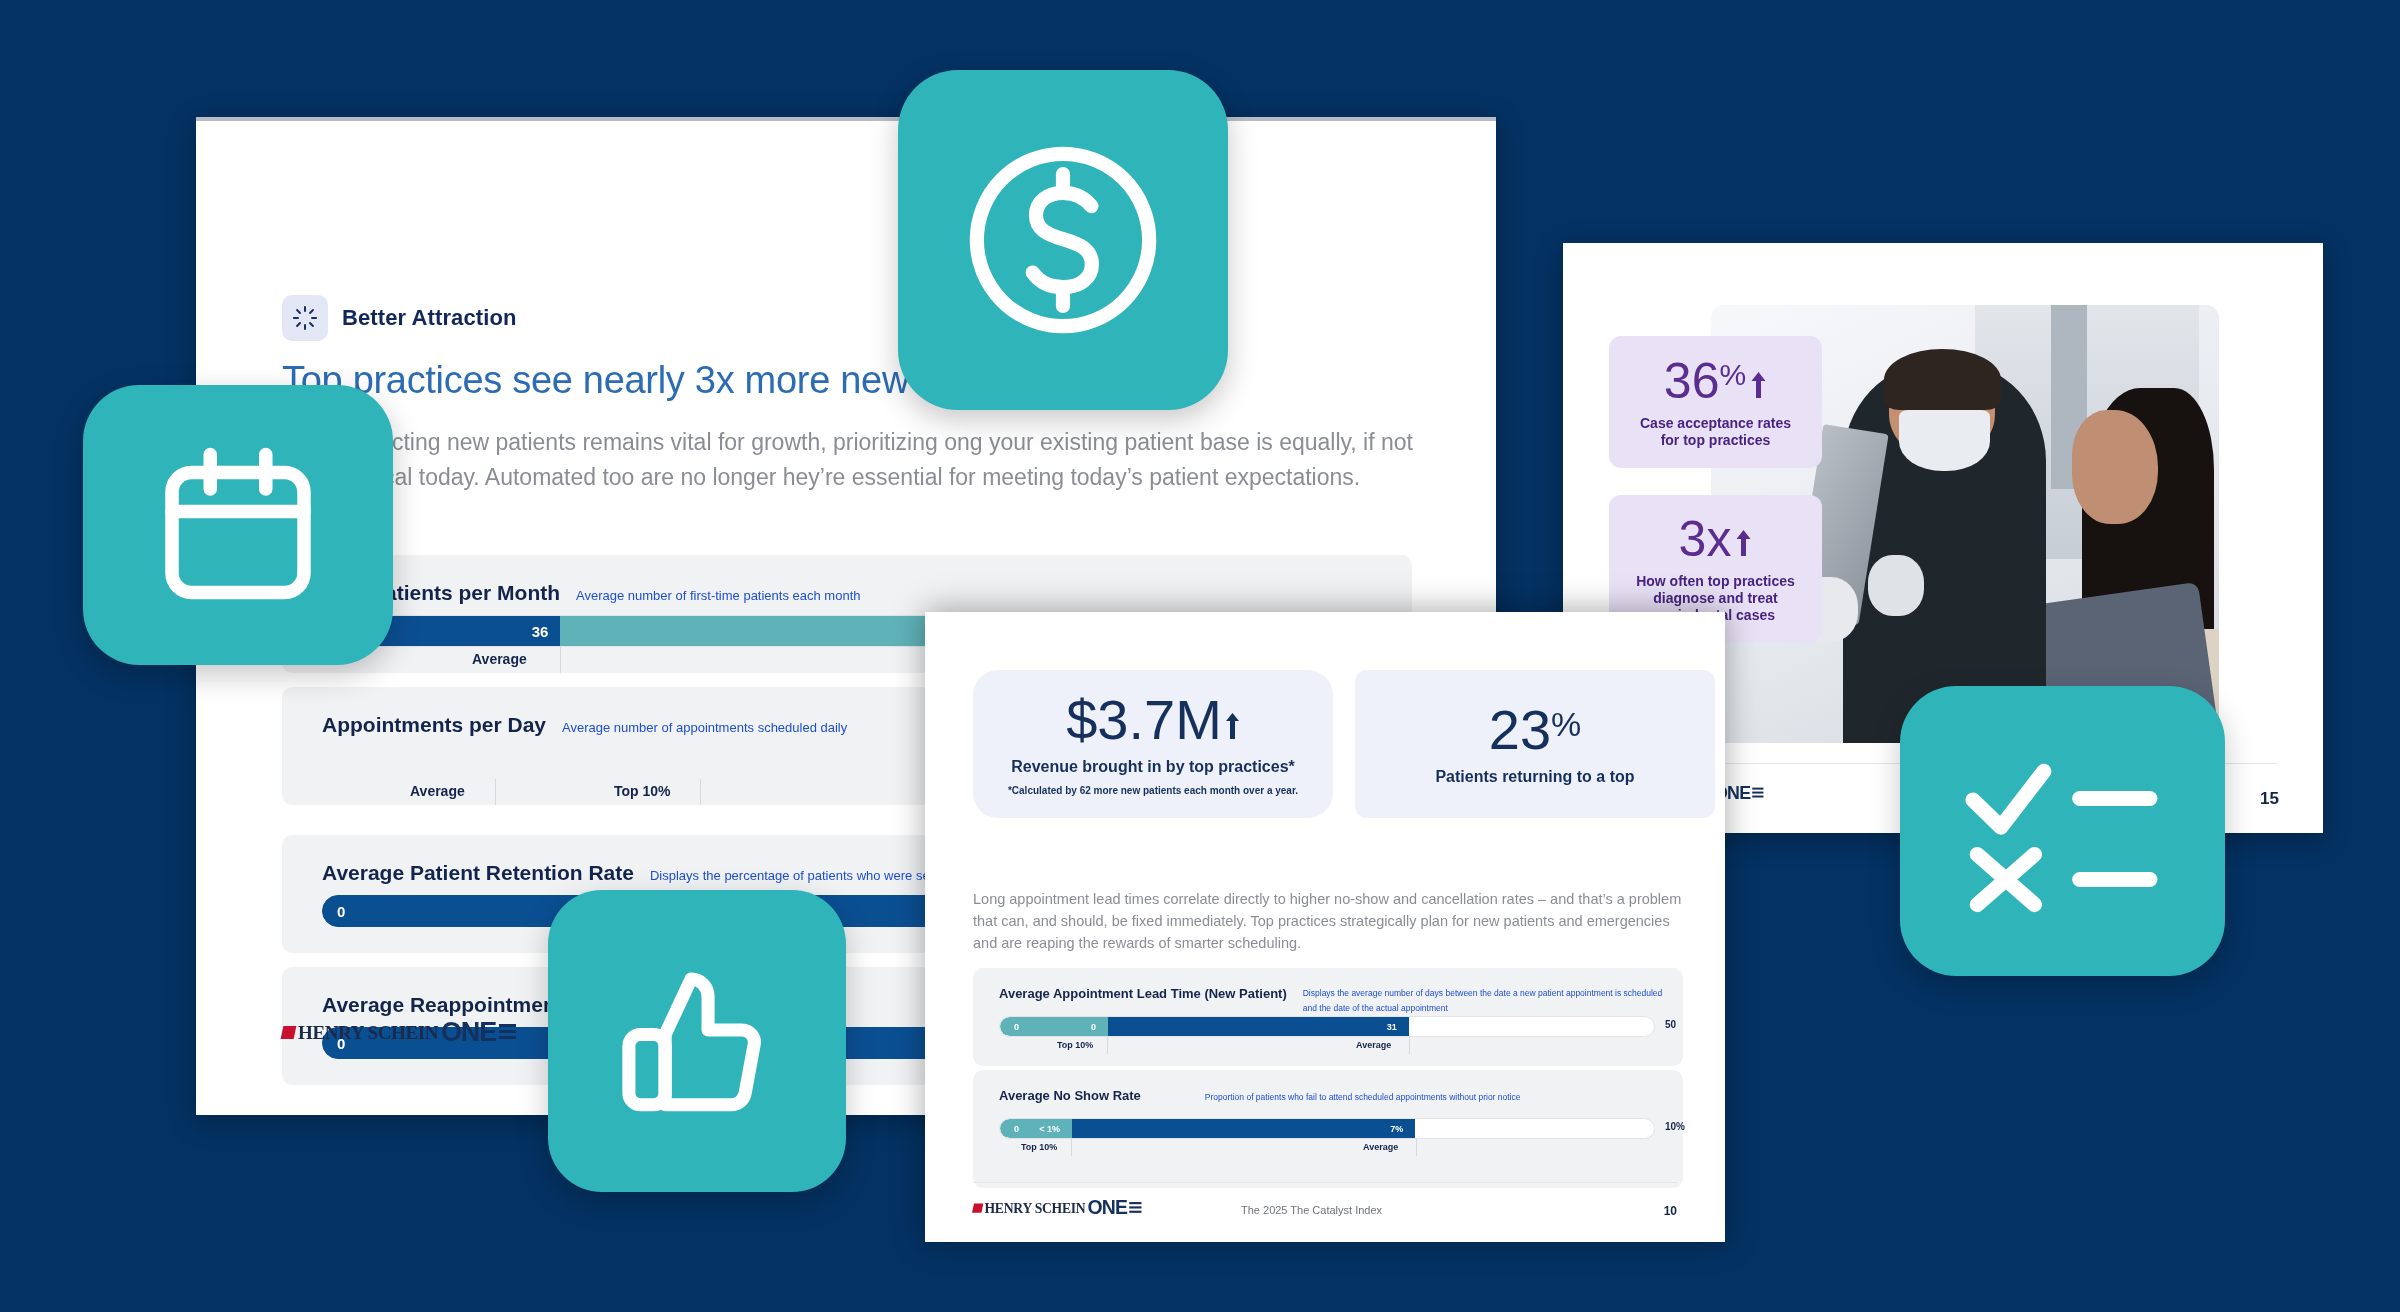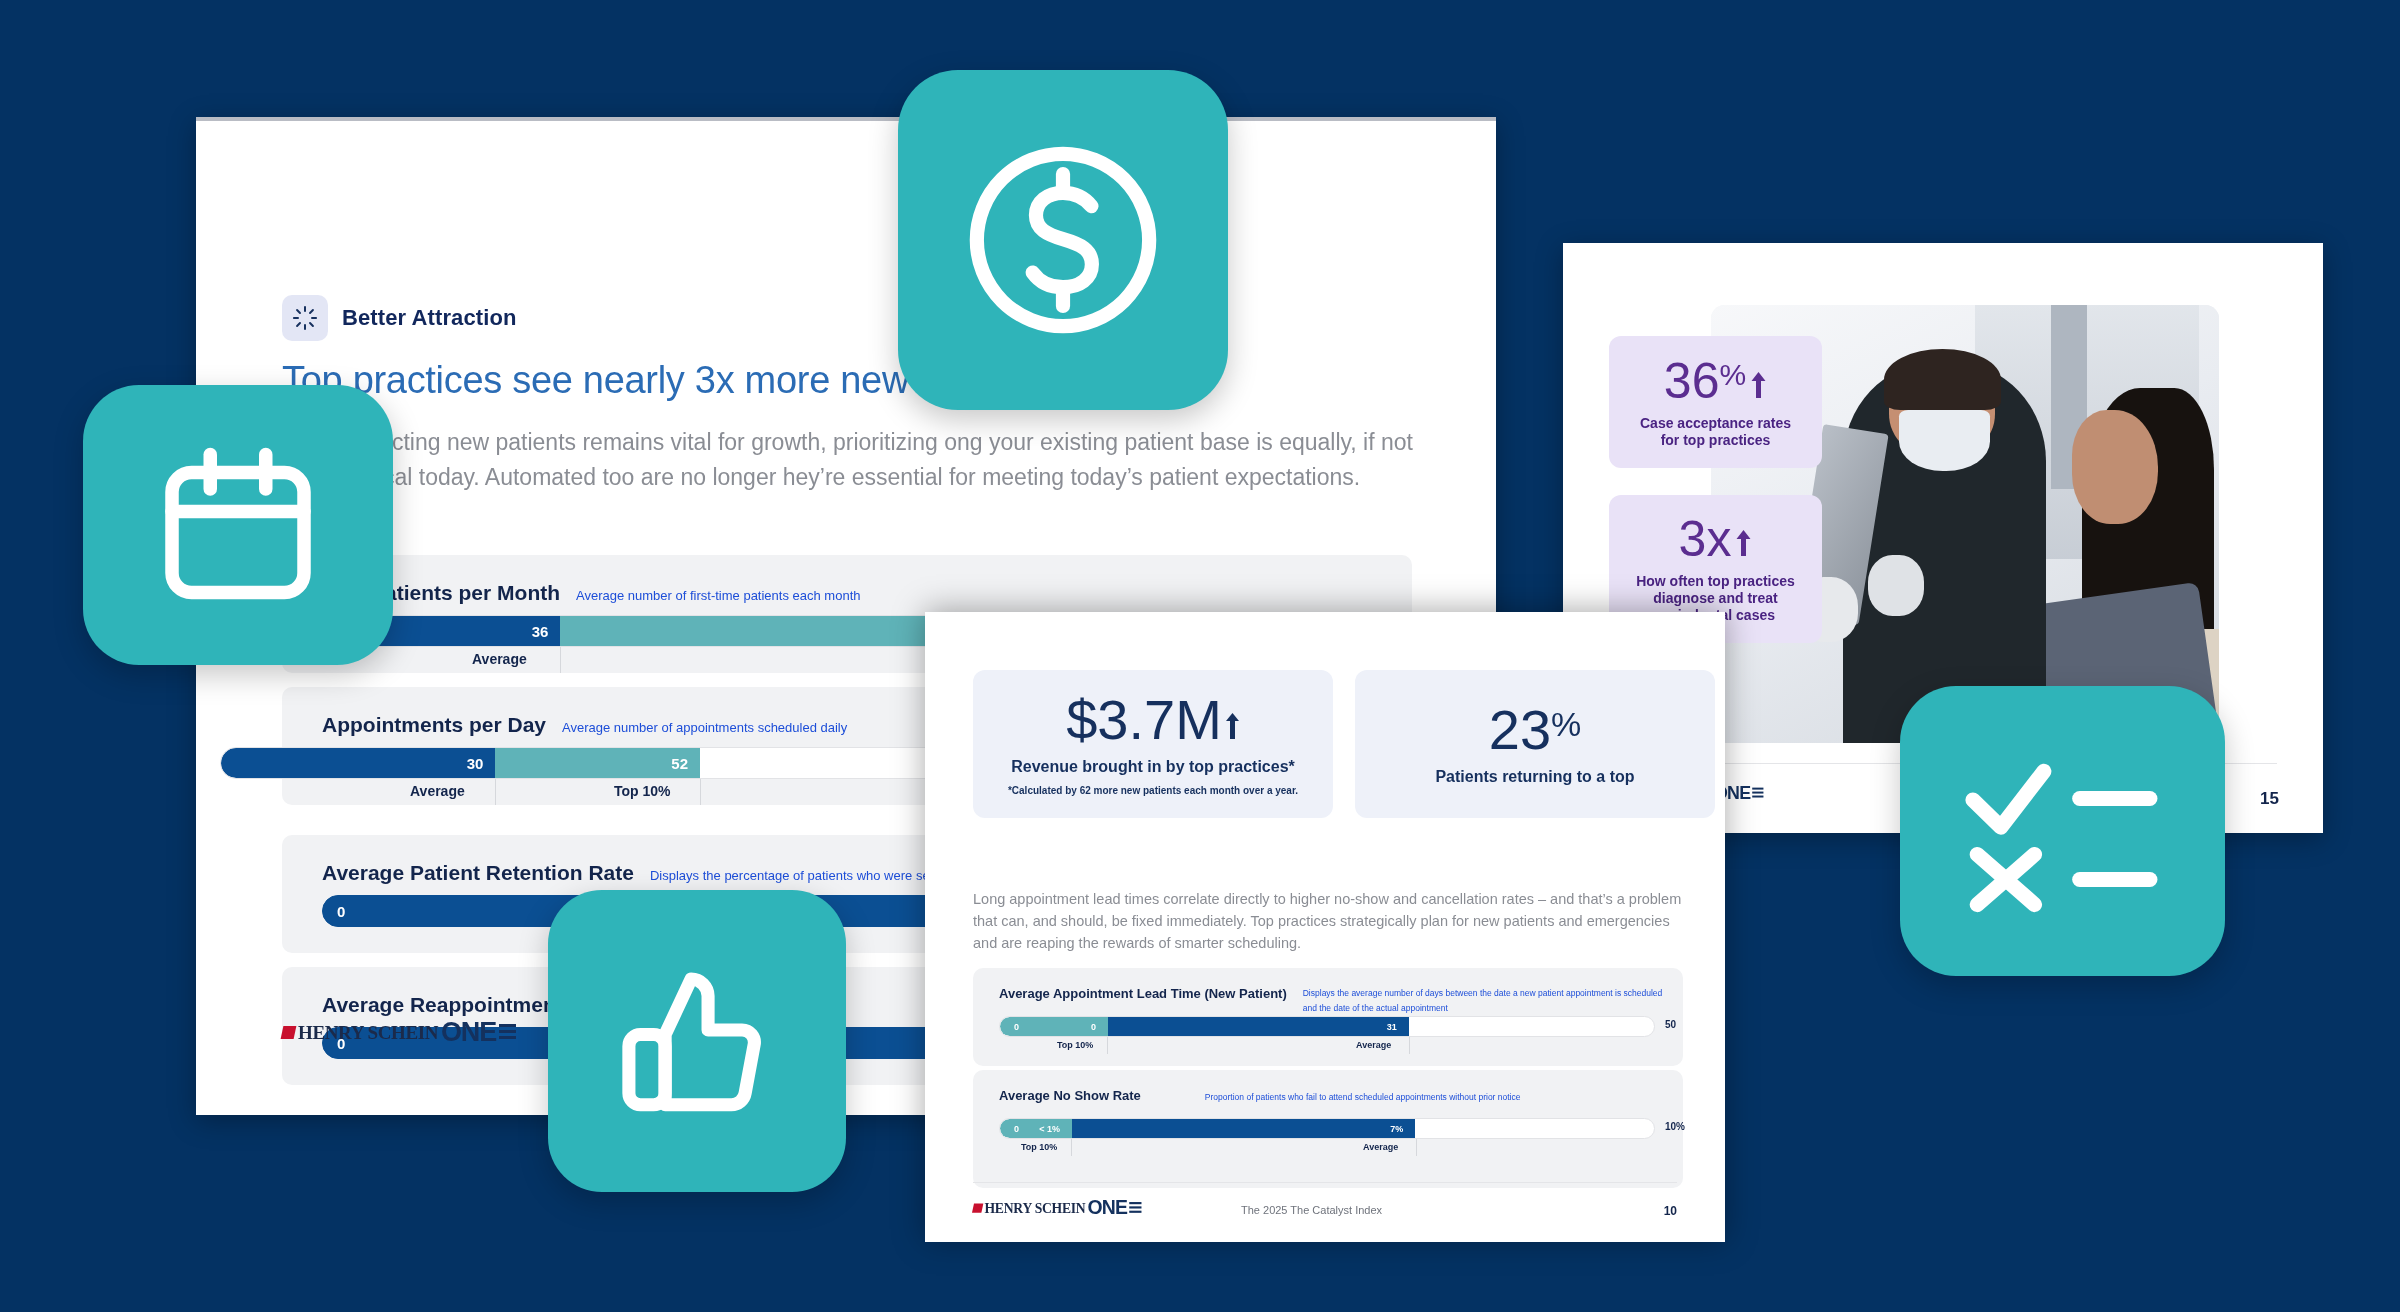--- a/index.html
+++ b/index.html
@@ -188,28 +188,20 @@
       <div class="axis-cap" style="left:190px; top:96px;">Average</div>
       <div class="axis-cap" style="left:855px; top:96px;">Top 10%</div>
       <div class="axis-end" style="left:955px; top:66px;">100</div>
     </div>
 
     <div class="metric" style="left:86px; top:570px; width:1130px; height:118px;">
       <div class="metric-head">
         <span class="metric-title">Appointments per Day</span>
         <span class="metric-sub">Average number of appointments scheduled daily</span>
       </div>
-      <div class="bar-track" style="left:-62px; top:60px; width:1000px;">
-        <div class="seg navy left-round" style="left:0; width:27.5%;">
-          <span>30</span>
-        </div>
-        <div class="seg teal" style="left:27.5%; width:20.5%;">
-          <span>52</span>
-        </div>
-      </div>
       <div class="tickline" style="left:213px; top:92px; height:26px;"></div>
       <div class="tickline" style="left:418px; top:92px; height:26px;"></div>
       <div class="axis-cap" style="left:128px; top:96px;">Average</div>
       <div class="axis-cap" style="left:332px; top:96px;">Top 10%</div>
     </div>
 
     <div class="metric" style="left:86px; top:718px; width:1130px; height:118px;">
       <div class="metric-head">
         <span class="metric-title">Average Patient Retention Rate</span>
         <span class="metric-sub">Displays the percentage of patients who were seen for an</span>
@@ -298,21 +290,21 @@
           <i></i>
           <i></i>
         </span>
     </div>
     <div class="foot-center" style="left:360px; top:546px; font-size:11px;">Th</div>
     <div class="foot-page" style="right:44px; top:546px; font-size:17px;">15</div>
   </div>
 
   <div class="doc" id="doc-front">
 
-    <div class="hero" style="left:48px; top:58px; width:360px; height:148px;">
+    <div class="hero" style="left:48px; top:58px; width:360px; height:148px;border-radius:25px;">
       <div class="hero-big">
         <span>$3.7M</span>
         <span style="margin-left:3px;">
           <svg width="15" height="26" viewBox="0 0 15 26">
               <path d="M7.5 0 L14 8 H10 V26 H5 V8 H1 Z" fill="#16305e"></path>
             </svg>
         </span>
       </div>
       <div class="hero-cap">Revenue brought in by top practices*</div>
       <div class="hero-note">*Calculated by 62 more new patients each month over a year.</div>

